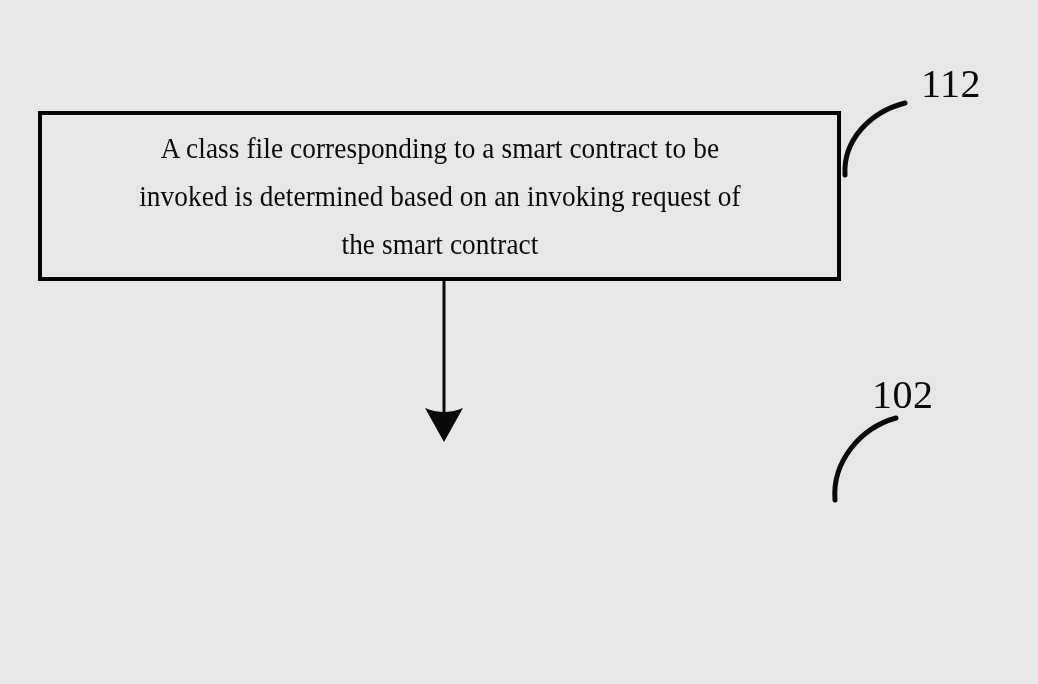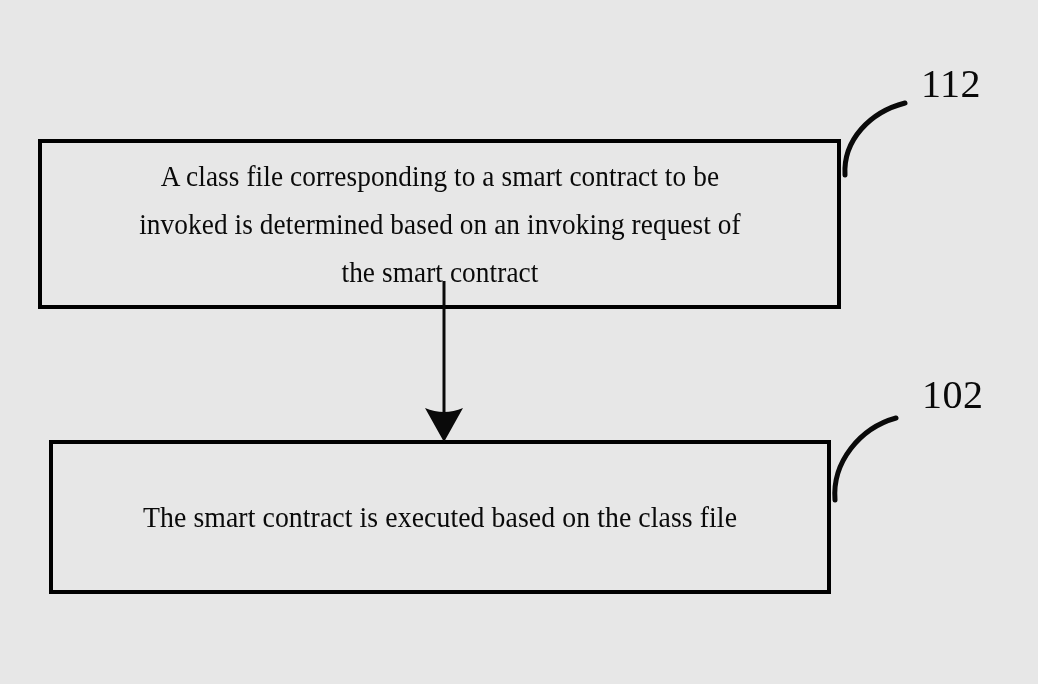--- a/index.html
+++ b/index.html
@@ -25,21 +25,20 @@
     border: 4px solid #000000;
     display: flex;
     align-items: center;
     justify-content: center;
   }
   #box-101 {
     left: 38px;
     top: 111px;
     width: 803px;
     height: 170px;
-    margin-top: 28px;
   }
   #box-102 {
     left: 49px;
     top: 440px;
     width: 782px;
     height: 154px;
   }
   .box-text {
     text-align: center;
     color: #0a0a0a;
@@ -60,21 +59,21 @@
     color: #0a0a0a;
     font-size: 40px;
     line-height: 40px;
     letter-spacing: 0.5px;
   }
   #ref-101 {
     left: 921px;
     top: 64px;
   }
   #ref-102 {
-    left: 922px;
+    left: 872px;
     top: 375px;
   }
   svg.overlay {
     position: absolute;
     left: 0;
     top: 0;
     width: 1038px;
     height: 684px;
     pointer-events: none;
   }
@@ -83,23 +82,20 @@
 <body>
 
 <div id="figure-root">
 
   <div class="flow-box" id="box-101">
     <div class="box-text">A class file corresponding to a smart contract to be
 invoked is determined based on an invoking request of
 the smart contract</div>
   </div>
 
-  <div class="flow-box" id="box-102">
-    <div class="box-text">The smart contract is executed based on the class file</div>
-  </div>
 
   <div class="ref-num" id="ref-101">112</div>
 
   <div class="ref-num" id="ref-102">102</div>
 
   <svg class="overlay" viewBox="0 0 1038 684">
 
     <path d="M 845 175 C 843 140 870 112 905 103" fill="none" stroke="#0a0a0a" stroke-width="5" stroke-linecap="round"></path>
 
     <path d="M 835 500 C 832 462 860 428 896 418" fill="none" stroke="#0a0a0a" stroke-width="5" stroke-linecap="round"></path>

